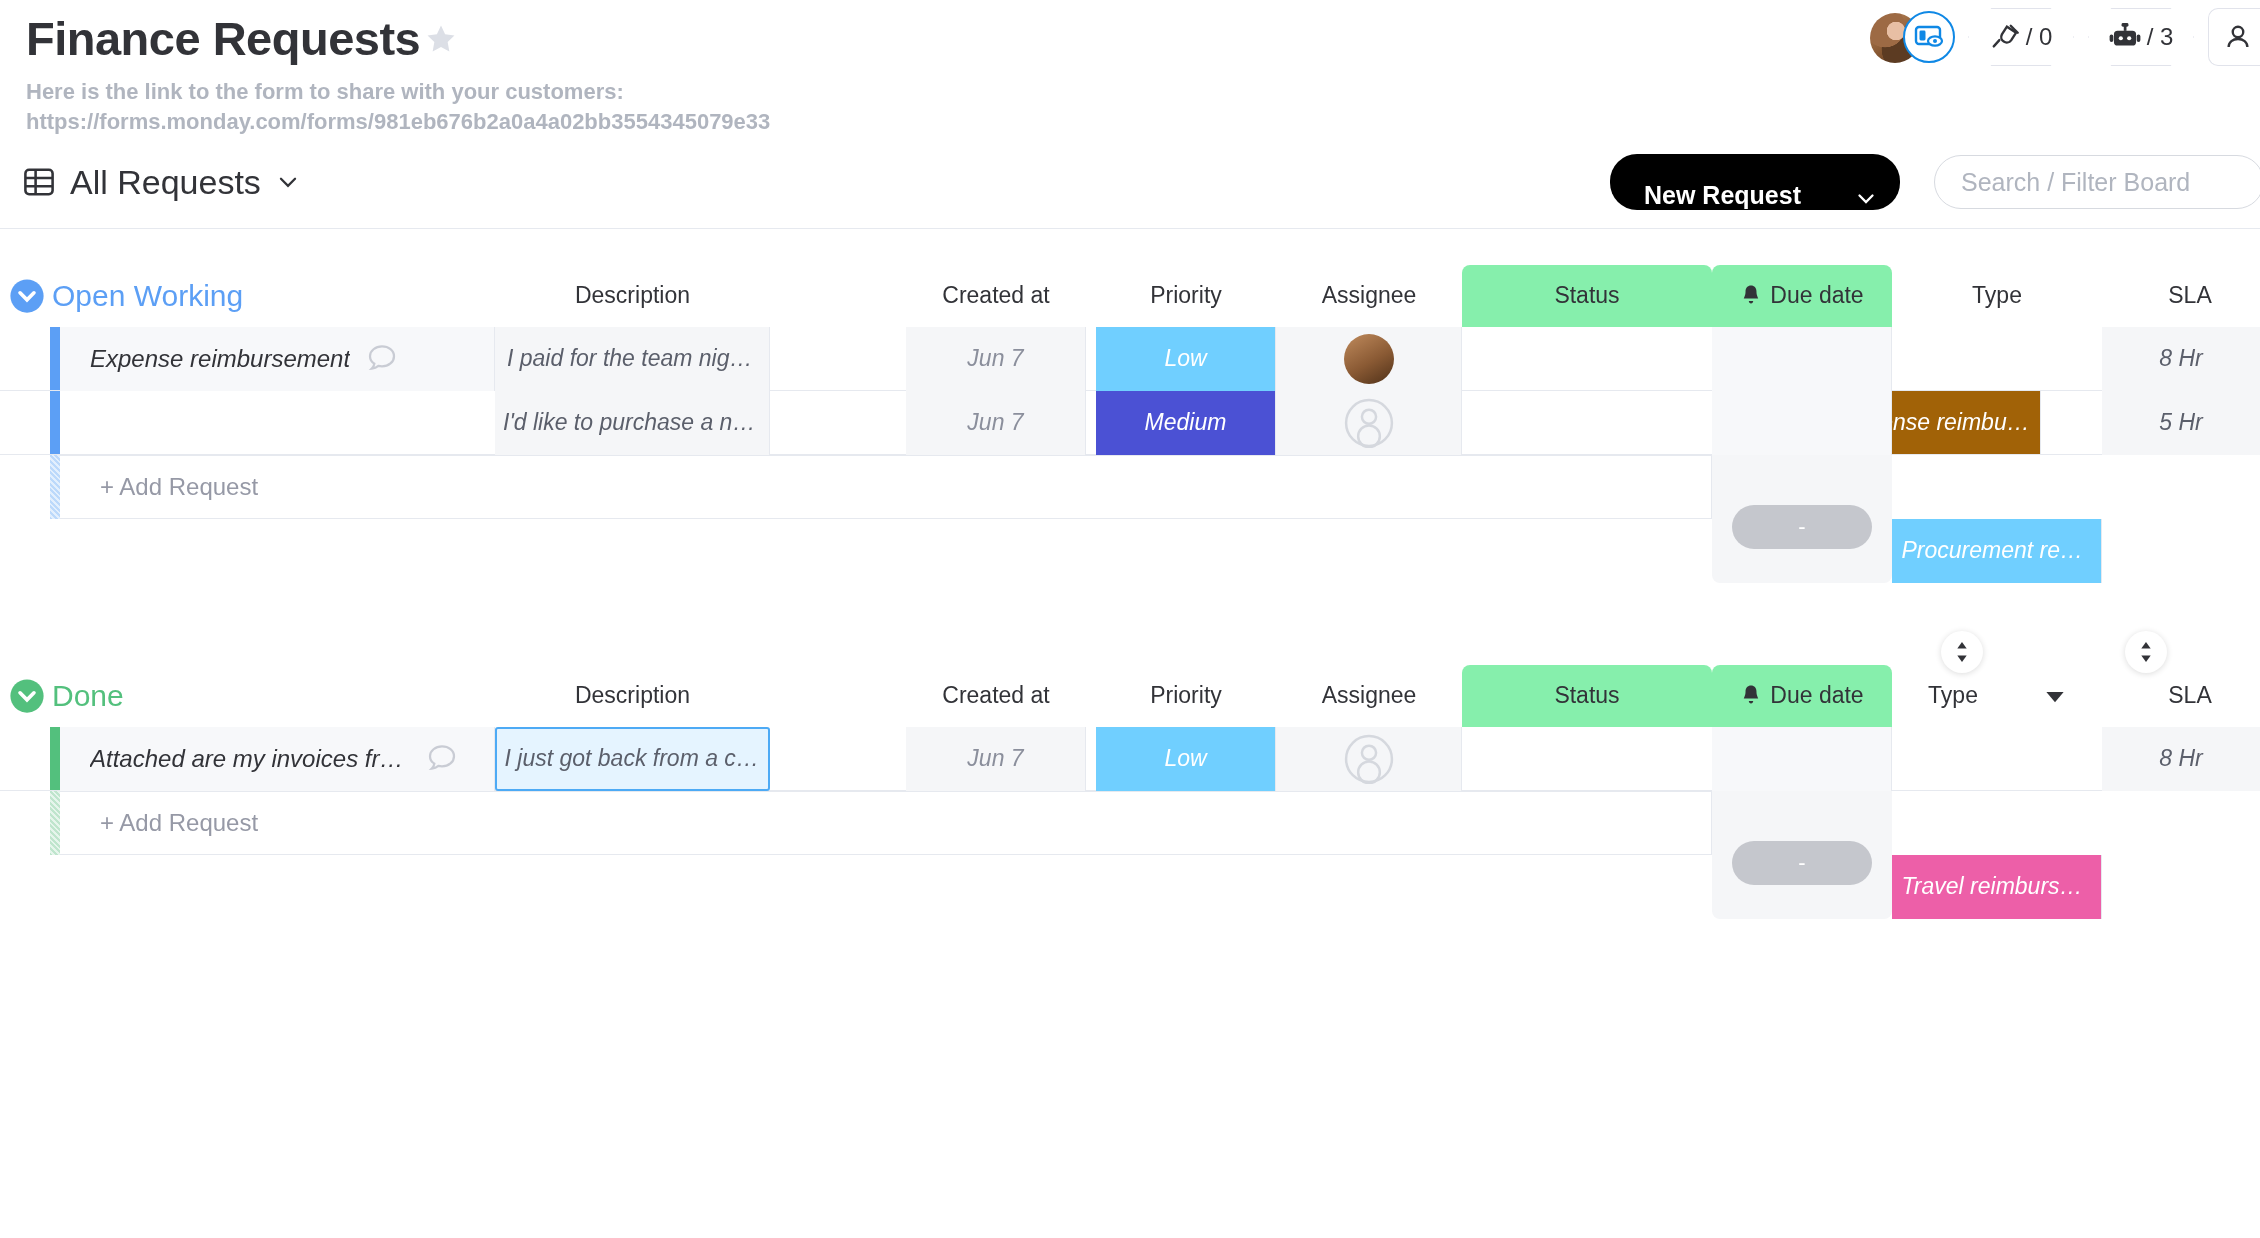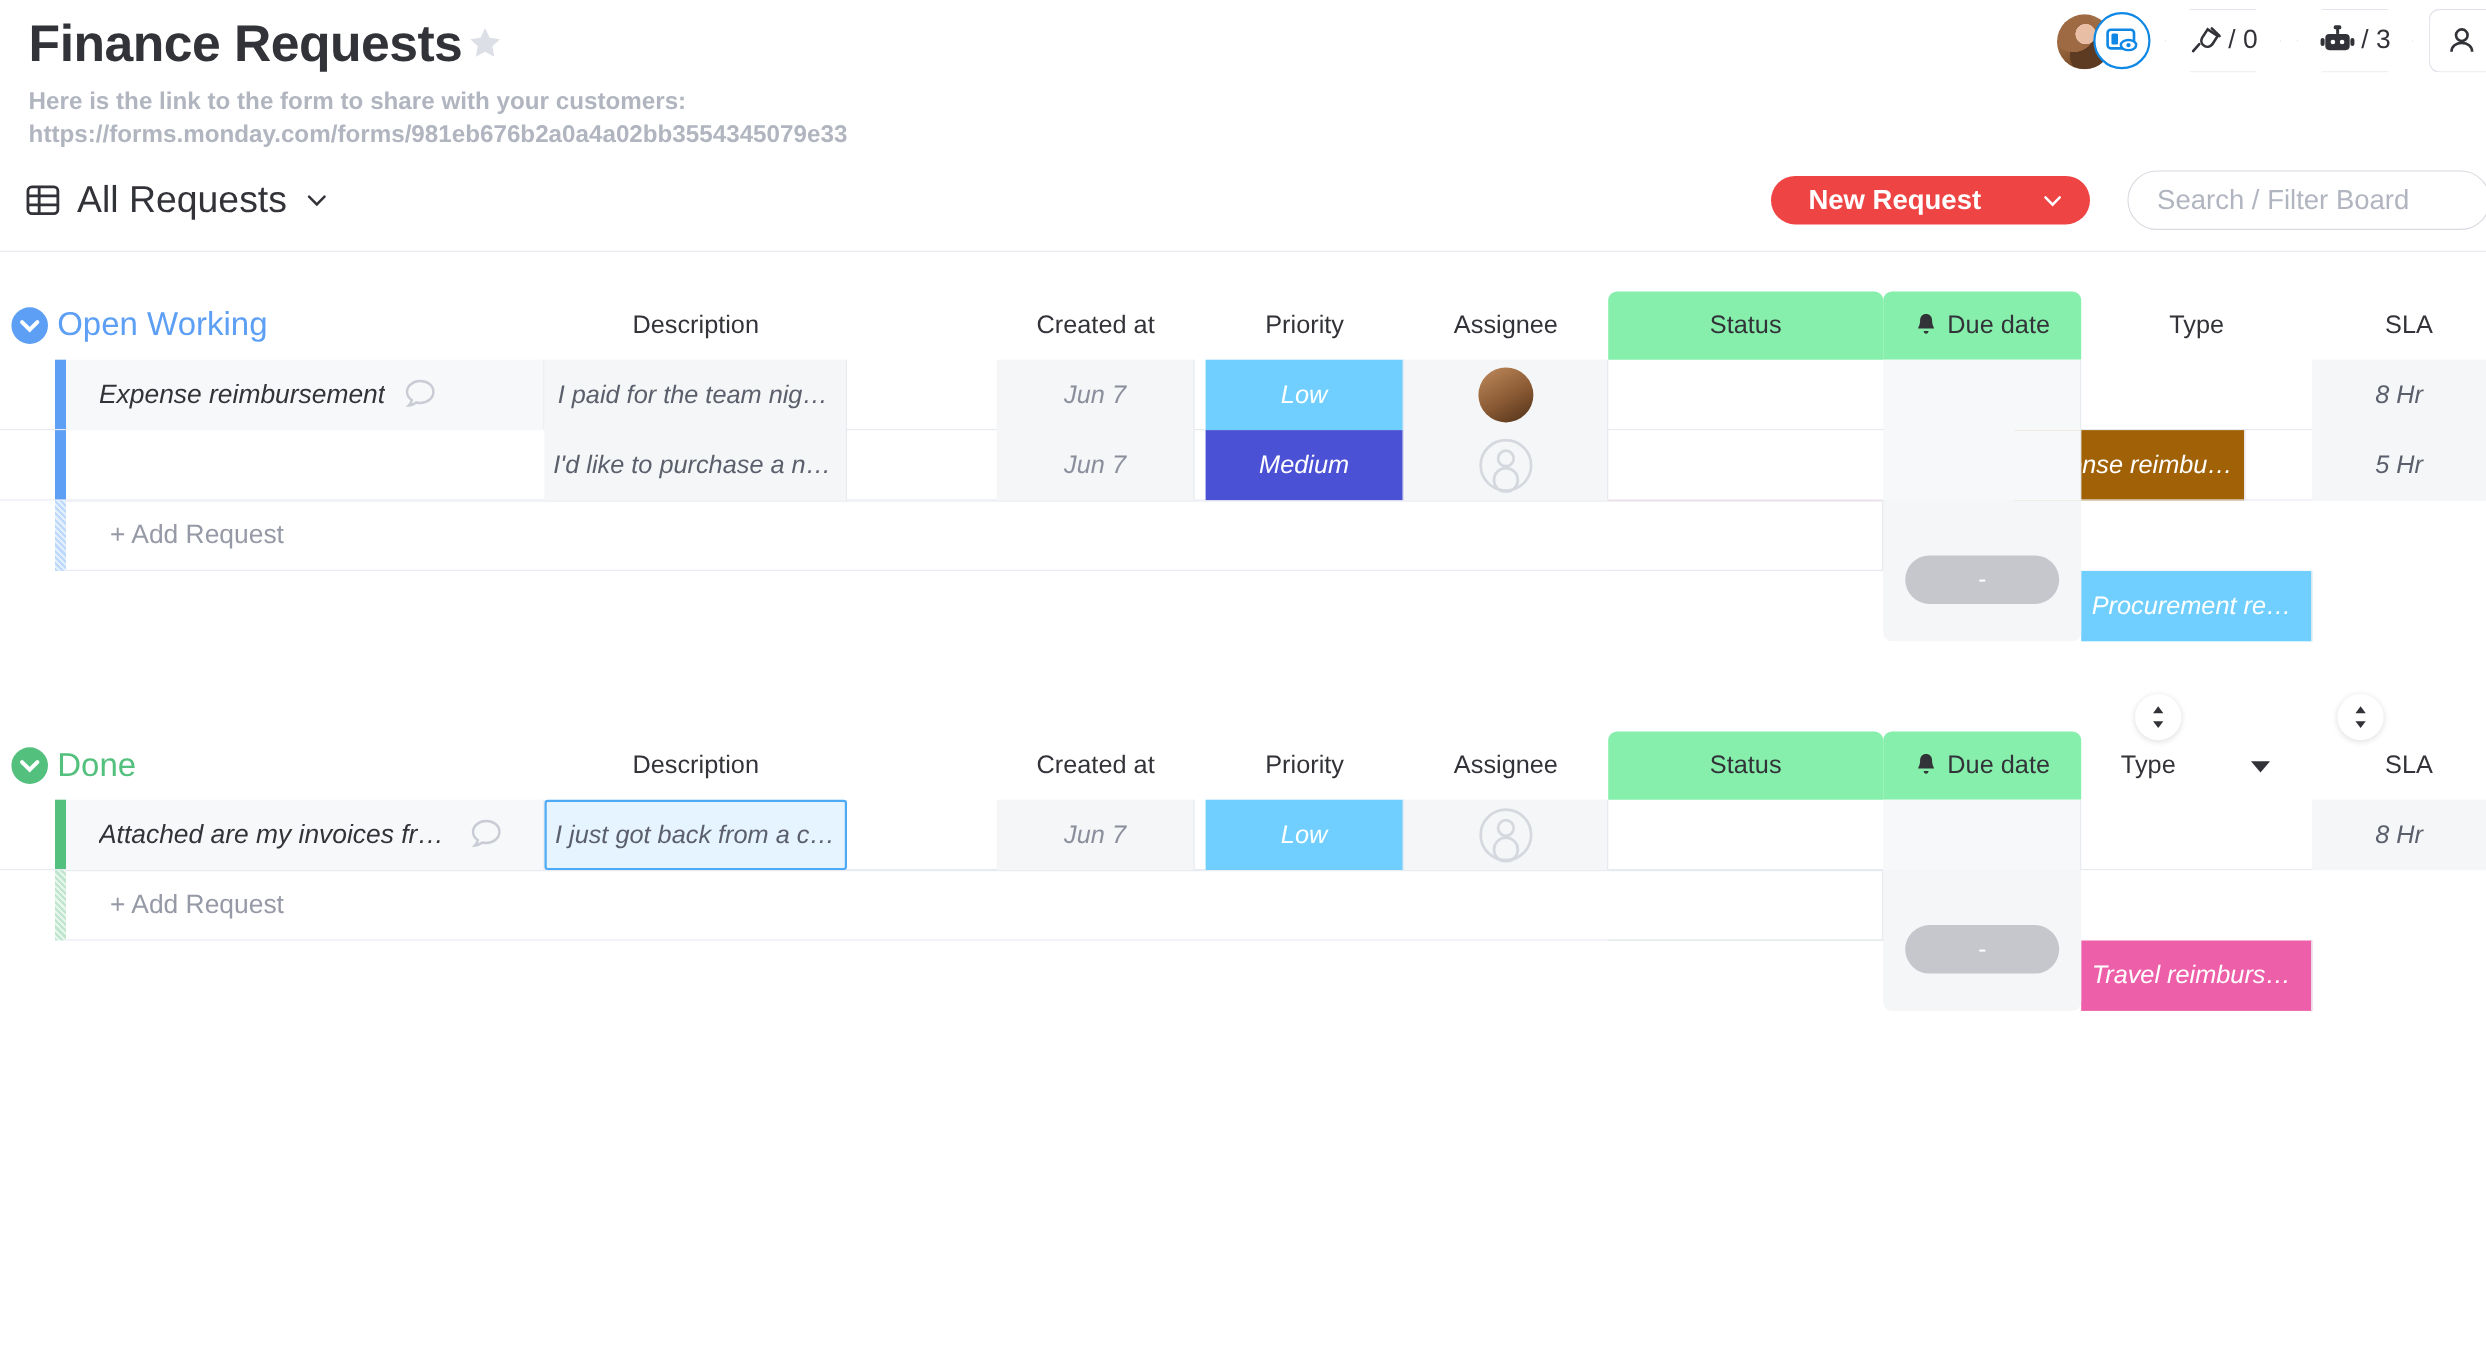--- a/index.html
+++ b/index.html
@@ -69,22 +69,22 @@
     display: flex; align-items: center; padding-left: 22px;
     border-bottom: 1px solid #e6e9ef;
   }
   .view-switcher { display: flex; align-items: center; gap: 14px; cursor: pointer; }
   .view-name { font-size: 34px; color: #323338; }
   .toolbar-right {
     position: absolute; right: -4px; top: 50%; transform: translateY(-50%);
     display: flex; align-items: center; gap: 34px;
   }
   .new-btn {
-    display: flex; align-items: center; height: 44px;
-    background: #ef4444; border-radius: 27px; overflow: hidden; cursor: pointer;
+    display: flex; align-items: flex-end; height: 56px;
+    background: #000000; border-radius: 27px; overflow: hidden; cursor: pointer;
   }
   .new-btn-label {
     display: flex; align-items: center; padding: 0 30px 0 34px;
     color: #fff; font-size: 25px; font-weight: bold;
   }
   .new-btn-split { width: 1px; background: rgba(0,0,0,0.18); }
   .new-btn-caret { display: flex; align-items: center; padding: 0 22px; }
   .search-box {
     width: 330px; height: 54px; border: 1px solid #d7dae0;
     border-radius: 27px; display: flex; align-items: center;

